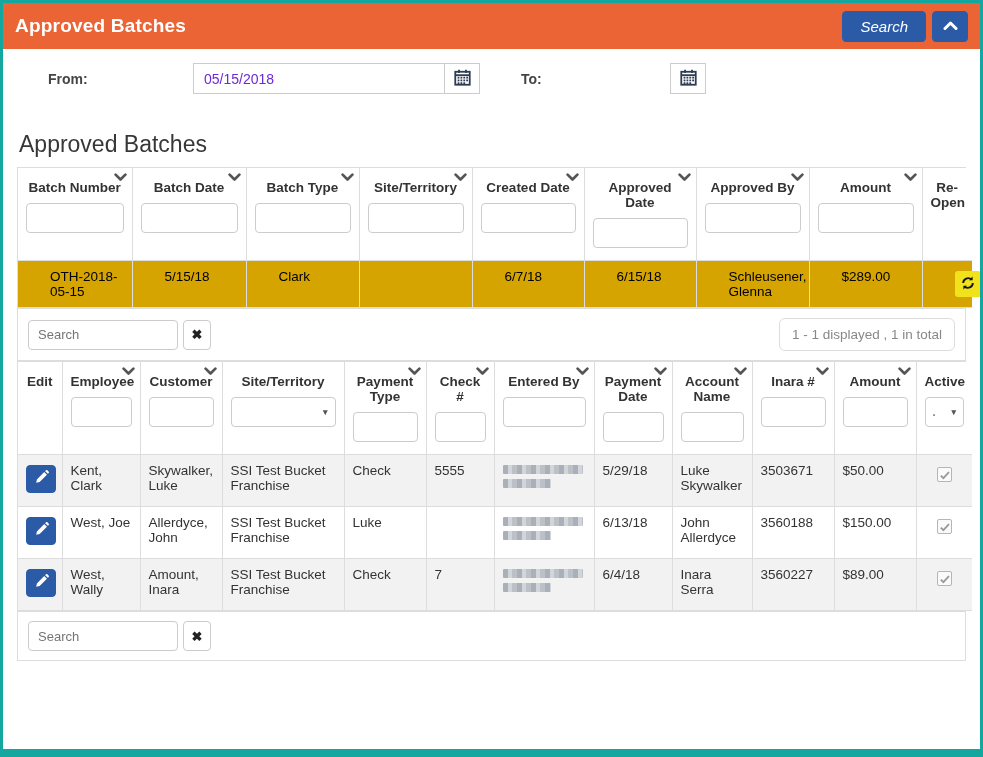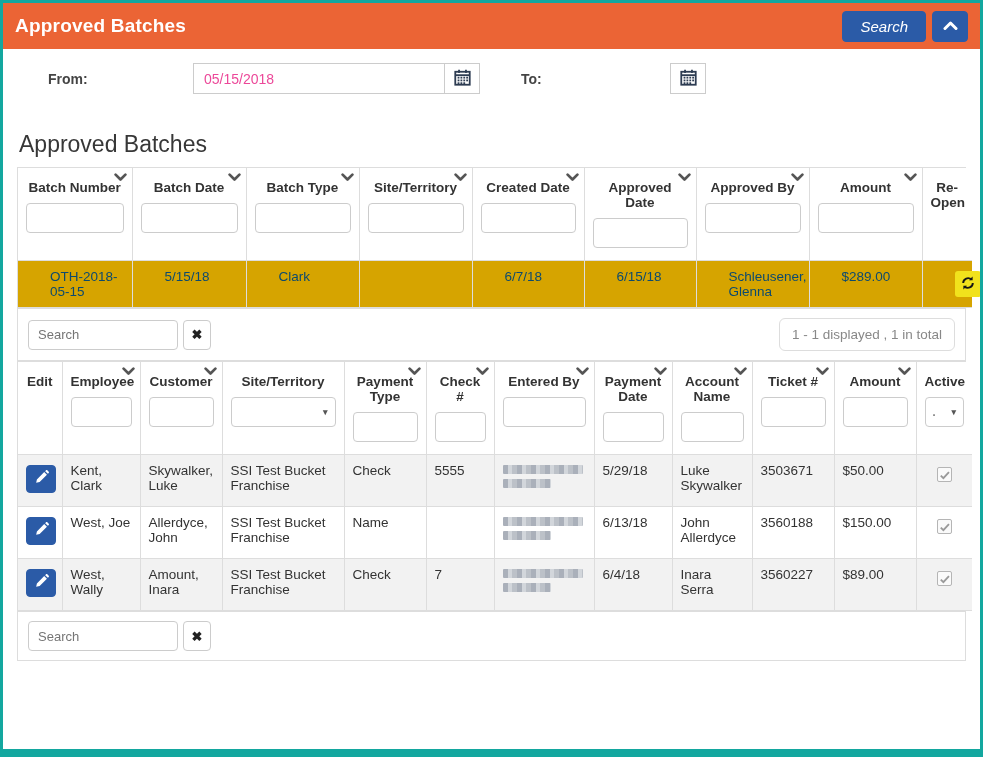--- a/index.html
+++ b/index.html
@@ -14,39 +14,39 @@
   .btn-blue { background:#2B5BA7; color:#fff; border:1px solid #2B5BA7; border-radius:4px; height:31px; cursor:pointer; font-family:"Liberation Sans",sans-serif; }
   .btn-search { padding:0 17px; font-size:15px; font-style:italic; }
   .btn-collapse { width:36px; display:flex; align-items:center; justify-content:center; }
 
   
   .filter-row { position:relative; height:48px; margin-top:14px; }
   .f-label { position:absolute; top:8px; font-size:14px; font-weight:bold; color:#444; }
   .lbl-from { left:45px; } .lbl-to { left:518px; }
   .date-group { position:absolute; top:0; display:flex; }
   .dg-from { left:190px; } .dg-to { left:668px; }
-  .date-input { width:252px; height:31px; border:1px solid #ccc; padding:0 10px; font-size:14px; color:#ec4899; font-family:"Liberation Sans",sans-serif; }
+  .date-input { width:252px; height:31px; border:1px solid #ccc; padding:0 10px; font-size:14px; color:#6d28d9; font-family:"Liberation Sans",sans-serif; }
   .cal-btn { width:36px; height:31px; border:1px solid #ccc; background:#fff; margin-left:-1px; display:flex; align-items:center; justify-content:center; cursor:pointer; }
 
   .content { padding:0 14px; }
   .section-title { font-size:23px; color:#373737; margin:20px 0 9px 2px; font-weight:normal; }
   .panel { border:1px solid #ddd; background:#fff; }
 
   table { width:100%; border-collapse:collapse; table-layout:fixed; }
   th { position:relative; vertical-align:top; border:1px solid #ddd; border-top:none; padding:12px 8px 12px; font-size:13.5px; color:#333; text-align:center; font-weight:bold; background:#fff; }
   th:first-child { border-left:none; } th:last-child { border-right:none; }
   td { border:1px solid #ddd; padding:8px; font-size:13.5px; vertical-align:top; }
   td:first-child { border-left:none; } td:last-child { border-right:none; }
   .sort-chevron { position:absolute; top:5px; right:5px; line-height:0; }
   .filter-input { display:block; width:100%; height:30px; margin-top:8px; border:1px solid #ccc; border-radius:4px; padding:0 6px; font-size:13px; font-family:"Liberation Sans",sans-serif; }
   .fake-select { display:flex; align-items:center; justify-content:flex-end; width:100%; height:30px; margin-top:8px; border:1px solid #ccc; border-radius:4px; padding:0 7px; font-size:9px; color:#555; cursor:pointer; background:#fff; }
   .fake-select .dot { margin-right:auto; color:#777; font-size:11px; }
 
   
-  .row-gold td { background:#D6A400; color:#0c4a6e; height:44px;padding-left:32px; }
+  .row-gold td { background:#D6A400; color:#000000; height:44px;padding-left:32px; }
   .reopen-btn { width:26px; height:26px; background:#F1E21C; border:none; border-radius:3px; display:flex; align-items:center; justify-content:center; cursor:pointer; margin:2px auto; }
 
   
   .panel-footer { display:flex; align-items:center; padding:9px 10px; border-top:1px solid #ddd; }
   .search-input { width:150px; height:30px; border:1px solid #ccc; border-radius:4px; padding:0 9px; font-size:13px; color:#555; font-family:"Liberation Sans",sans-serif; }
   .clear-btn { width:28px; height:30px; margin-left:5px; background:#fff; border:1px solid #ccc; border-radius:4px; font-size:13px; font-weight:bold; color:#222; cursor:pointer; }
   .pagination { margin-left:auto; border:1px solid #ddd; border-radius:6px; padding:8px 12px; font-size:13.5px; color:#888; background:#fff; }
 
   
   .pay-row-odd td { background:#f2f2f2; }
@@ -315,21 +315,21 @@
             <span class="sort-chevron"><svg width="13" height="9" viewBox="0 0 13 9">
                     <use href="#sortchev"></use>
                   </svg></span>
             <span>Account Name</span>
             <input class="filter-input" style="">
           </th>
           <th>
             <span class="sort-chevron"><svg width="13" height="9" viewBox="0 0 13 9">
                     <use href="#sortchev"></use>
                   </svg></span>
-            <span>Ticket #</span>
+            <span>Inara #</span>
             <input class="filter-input" style="">
           </th>
           <th>
             <span class="sort-chevron"><svg width="13" height="9" viewBox="0 0 13 9">
                     <use href="#sortchev"></use>
                   </svg></span>
             <span>Amount</span>
             <input class="filter-input" style="">
           </th>
           <th>
@@ -377,21 +377,21 @@
           <td class="center">
             <button class="edit-btn">
                   <span><svg width="15" height="15" viewBox="0 0 16 16">
                       <use href="#pencil"></use>
                     </svg></span>
                 </button>
           </td>
           <td>West, Joe</td>
           <td>Allerdyce, John</td>
           <td>SSI Test Bucket Franchise</td>
-          <td>Name</td>
+          <td>Luke</td>
           <td></td>
           <td>
                 <div class="redacted">
                   <div class="r1"></div>
                   <div class="r2"></div>
                 </div>
               </td>
           <td>6/13/18</td>
           <td>John Allerdyce</td>
           <td>3560188</td>

